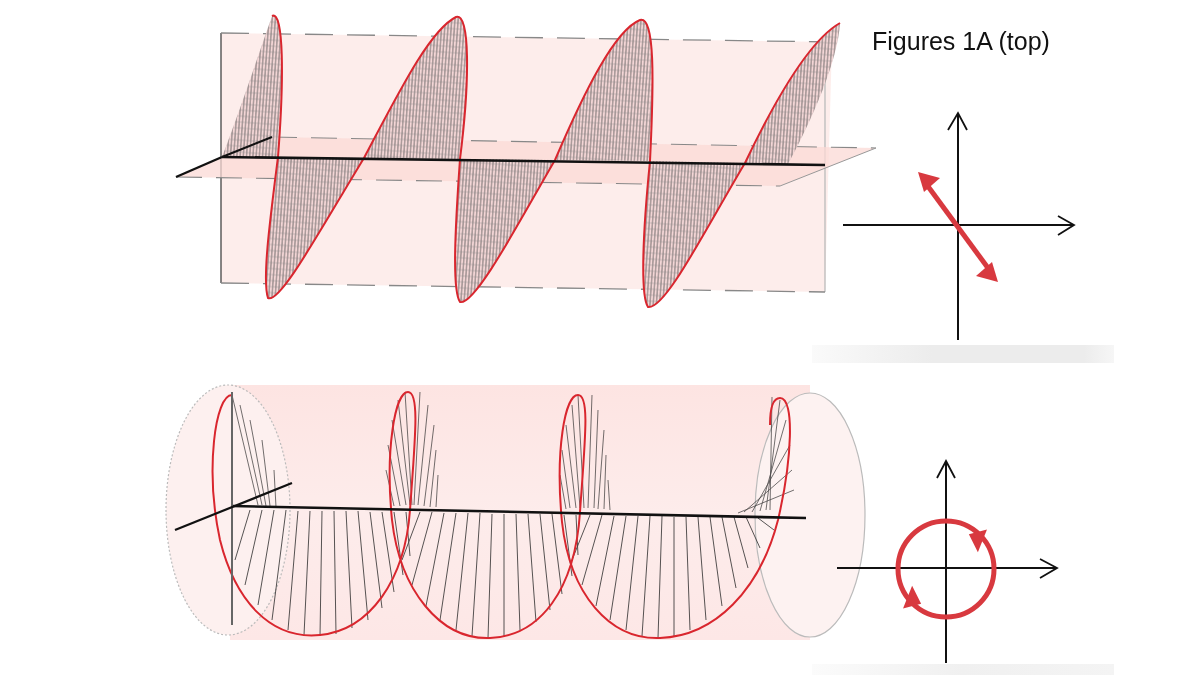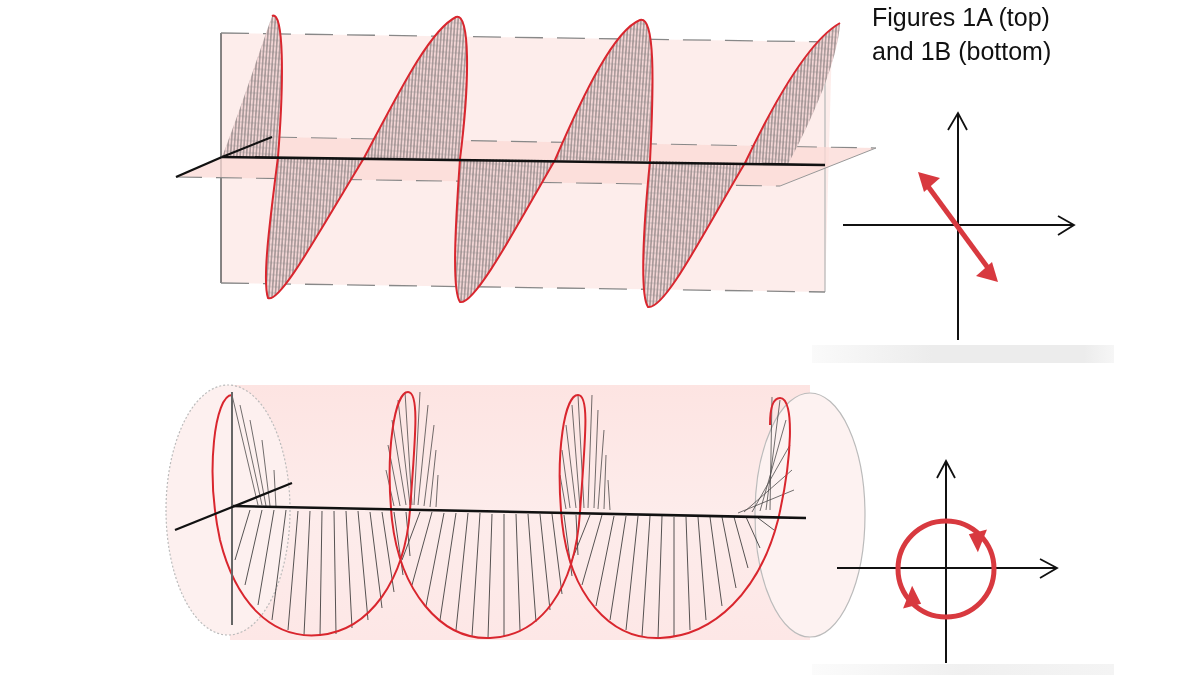--- a/index.html
+++ b/index.html
@@ -1,32 +1,31 @@
 <!DOCTYPE html>
 <html><head>
   <meta charset="utf-8">
   <style>
     html, body { margin: 0; padding: 0; background: #ffffff; }
     body { width: 1200px; height: 675px; position: relative; overflow: hidden;
            font-family: "Liberation Sans", sans-serif; }
-    .caption { position: absolute; left: 872px; top: 0; width: 250px;
+    .caption { position: absolute; left: 872px; top: 24px; width: 250px;
                font-size: 25px; line-height: 34px; color: #111111; }
     .caption span { display: block; white-space: nowrap; }
     svg.fig { position: absolute; left: 0; top: 0; }
     .shadow-bar { position: absolute; left: 812px; top: 345px; width: 302px; height: 18px;
                   background: linear-gradient(to right, #fafafa, #ececec 40%, #ececec 90%, #f6f6f6); }
     .shadow-bar2 { position: absolute; left: 812px; top: 664px; width: 302px; height: 11px;
                    background: linear-gradient(to right, #fbfbfb, #f0f0f0 50%, #f4f4f4); }
   </style>
 </head>
 <body>
 
 <div class="caption">
   <span>Figures 1A (top)</span>
-  <span>and 1B (bottom)</span>
 </div>
 
 <div class="shadow-bar"></div>
 <div class="shadow-bar2"></div>
 
 <svg class="fig" width="1200" height="675" viewBox="0 0 1200 675" xmlns="http://www.w3.org/2000/svg">
   <defs>
     <pattern id="hatch" width="3.2" height="6" patternUnits="userSpaceOnUse" patternTransform="rotate(4)">
       <rect width="3.2" height="6" fill="#f3d6d6"></rect>
       <line x1="0.8" y1="0" x2="0.8" y2="6" stroke="#555" stroke-width="0.8"></line>

